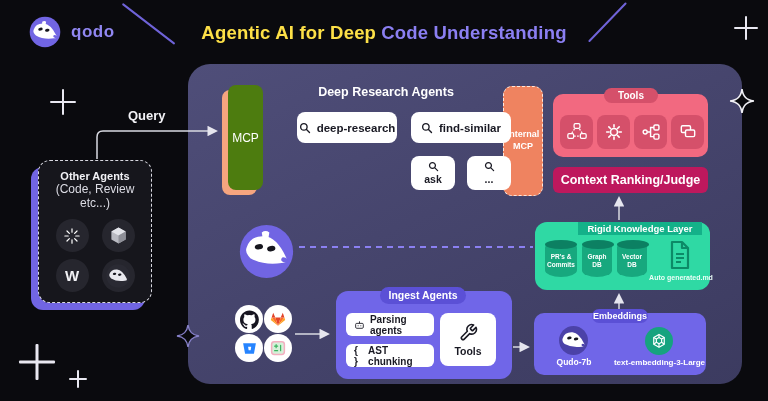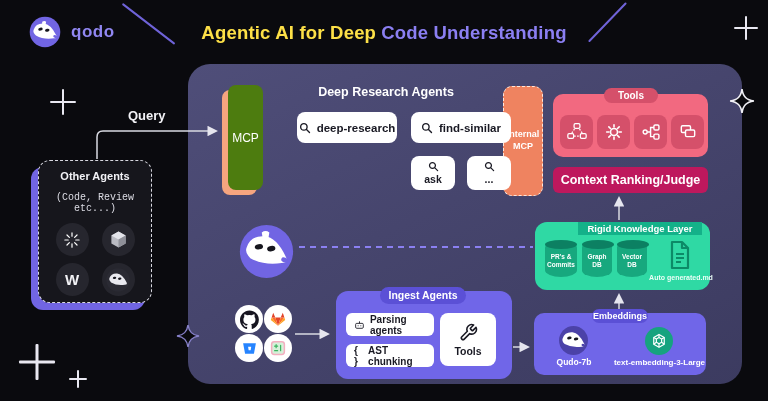--- a/index.html
+++ b/index.html
@@ -21,21 +21,21 @@
   .dline{position:absolute;height:2px;background:#6f63d8;transform-origin:left top;border-radius:1px;}
   
   .panel{left:188px;top:64px;width:554px;height:320px;border-radius:22px;
          background:linear-gradient(155deg,#4f4e79 0%,#46456d 45%,#3c3b60 100%);}
   svg.connectors{position:absolute;left:0;top:0;width:768px;height:401px;pointer-events:none;}
   
   .oa-shadow{left:31px;top:167px;width:114px;height:143px;background:#7165e3;border-radius:12px;}
   .oa-box{left:38px;top:160px;width:114px;height:143px;background:#16161c;border:1.5px dashed #d8d8e0;
           border-radius:12px;box-sizing:border-box;text-align:center;}
   .oa-title{margin-top:9px;font-size:11px;font-weight:bold;color:#f2f2f6;}
-  .oa-sub{margin-top:10px;font-size:10px;color:#dcdce4;font-family:Liberation Mono, monospace;}
+  .oa-sub{margin-top:0;font-size:12px;color:#dcdce4;}
   .oa-grid{margin-top:9px;display:flex;flex-wrap:wrap;justify-content:center;gap:7px 13px;}
   .oa-circ{width:33px;height:33px;border-radius:50%;background:#26262e;display:flex;align-items:center;justify-content:center;}
   .w-glyph{font-size:15px;font-weight:bold;color:#f2f2f6;}
   .query-label{left:128px;top:108px;font-size:13px;font-weight:bold;color:#f2f2f6;}
   
   .mcp-shadow{left:222px;top:90px;width:35px;height:105px;background:#f6a57f;border-radius:8px;}
   .mcp-bar{left:228px;top:85px;width:35px;height:105px;background:#4d7c0f;border-radius:8px;
            display:flex;align-items:center;justify-content:center;font-size:12px;font-weight:normal;}
   .imcp-bar{left:503px;top:86px;width:40px;height:110px;background:#ef8360;border:1.5px dashed #ffe7da;
             border-radius:9px;box-sizing:border-box;display:flex;align-items:center;justify-content:center;

